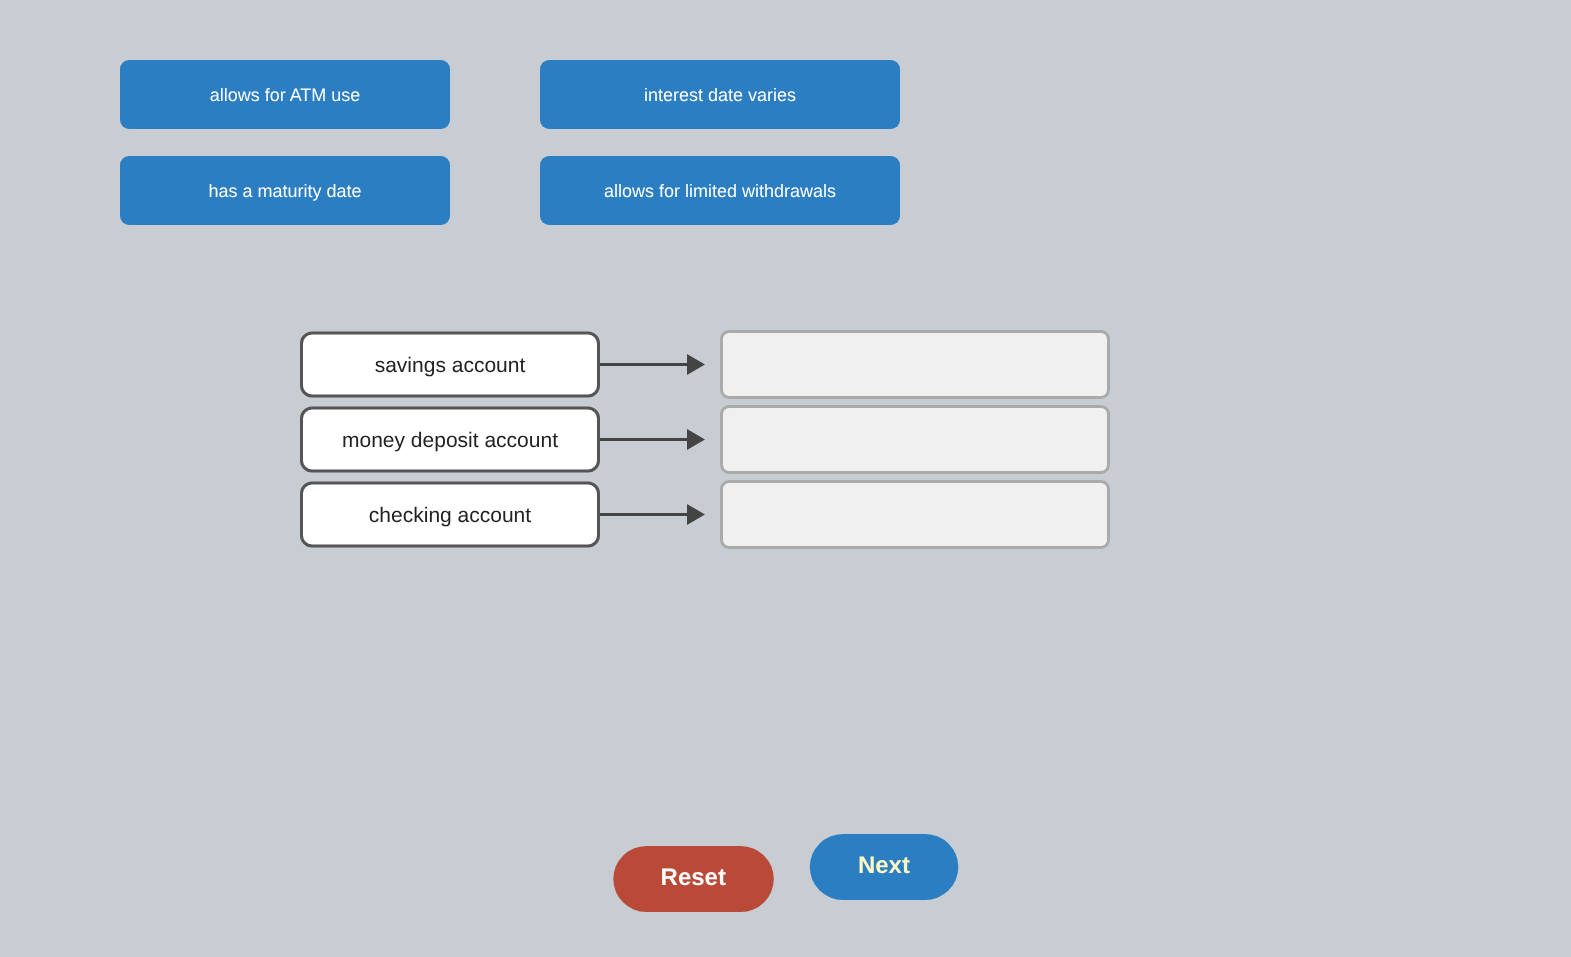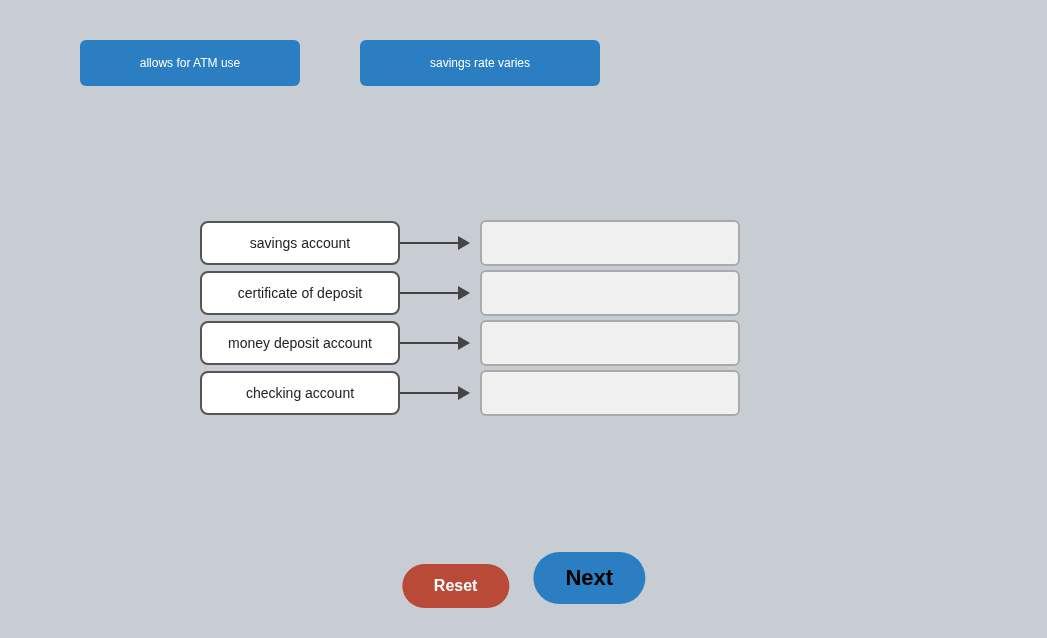--- a/index.html
+++ b/index.html
@@ -113,52 +113,49 @@
       border-radius: 30px;
       padding: 13px 32px;
       font-size: 16px;
       font-weight: bold;
       cursor: pointer;
       margin-top: 16px;
     }
 
     .btn-next {
       background: #2b7ec1;
-      color: #000000;
+      color: #fef9c3;
       border: none;
       border-radius: 30px;
       padding: 13px 32px;
-      font-size: 22px;
+      font-size: 16px;
       font-weight: bold;
       cursor: pointer;
     }
   </style>
 </head>
 <body>
 
 <div class="top-tags">
 
   <button class="tag-btn">allows for ATM use</button>
-  <button class="tag-btn">savings rate varies</button>
+  <button class="tag-btn">interest date varies</button>
 
+  <button class="tag-btn">has a maturity date</button>
+  <button class="tag-btn">allows for limited withdrawals</button>
 </div>
 
 <div class="matching-area">
 
   <div class="match-row">
     <div class="match-label">savings account</div>
     <div class="arrow"></div>
     <div class="match-drop"></div>
   </div>
 
-  <div class="match-row">
-    <div class="match-label">certificate of deposit</div>
-    <div class="arrow"></div>
-    <div class="match-drop"></div>
-  </div>
 
   <div class="match-row">
     <div class="match-label">money deposit account</div>
     <div class="arrow"></div>
     <div class="match-drop"></div>
   </div>
 
   <div class="match-row">
     <div class="match-label">checking account</div>
     <div class="arrow"></div>

